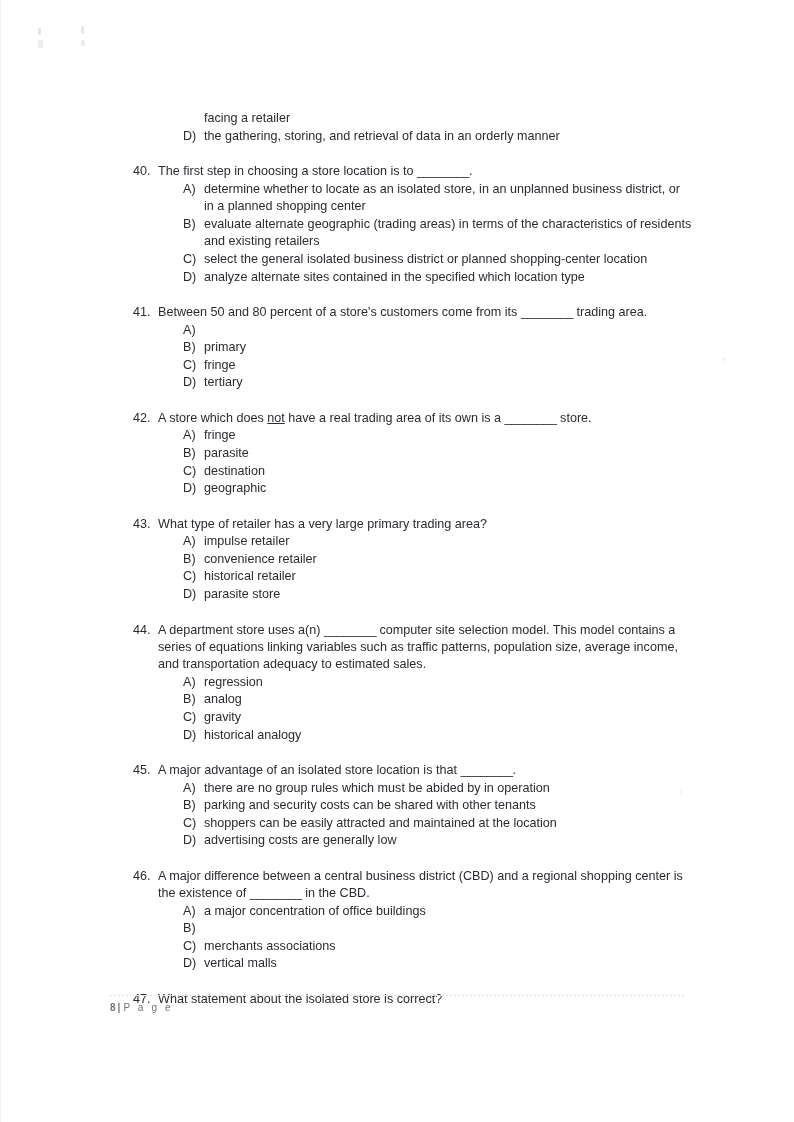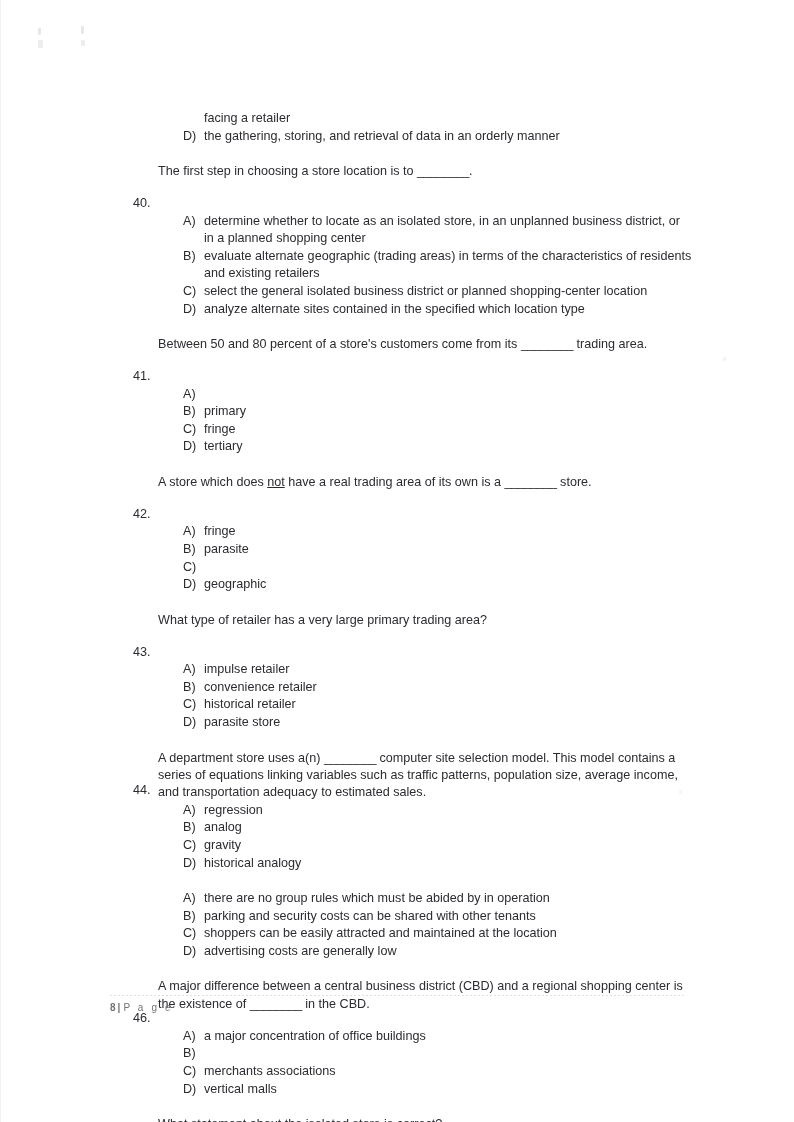--- a/index.html
+++ b/index.html
@@ -52,21 +52,20 @@
   .q-line {
     display: flex;
     align-items: flex-start;
     font-size: 12.6px;
     line-height: 17.4px;
   }
   .q-num {
     flex: 0 0 auto;
     width: 25px;
     text-align: left;
-    margin-top: 32px;
   }
   .q-text {
     flex: 1 1 auto;
   }
   .q-text u { text-decoration: underline; }
   .blank { letter-spacing: -0.5px; }
 
   
   .opt-list { margin-top: 0; }
   .opt-row {
@@ -195,20 +194,21 @@
             <div class="opt-row">
               <span class="opt-letter">A)</span>
               <span class="opt-text">fringe</span>
             </div>
             <div class="opt-row">
               <span class="opt-letter">B)</span>
               <span class="opt-text">parasite</span>
             </div>
             <div class="opt-row">
               <span class="opt-letter">C)</span>
+              <span class="opt-text">destination</span>
             </div>
             <div class="opt-row">
               <span class="opt-letter">D)</span>
               <span class="opt-text">geographic</span>
             </div>
           </div>
         </div>
         <div class="q-spacer"></div>
         <div class="q-block">
           <div class="q-line">
@@ -254,20 +254,24 @@
               <span class="opt-text">gravity</span>
             </div>
             <div class="opt-row">
               <span class="opt-letter">D)</span>
               <span class="opt-text">historical analogy</span>
             </div>
           </div>
         </div>
         <div class="q-spacer"></div>
         <div class="q-block">
+          <div class="q-line">
+            <span class="q-num">45.</span>
+            <span class="q-text">A major advantage of an isolated store location is that <span class="blank">________</span>.</span>
+          </div>
           <div class="opt-list">
             <div class="opt-row">
               <span class="opt-letter">A)</span>
               <span class="opt-text">there are no group rules which must be abided by in operation</span>
             </div>
             <div class="opt-row">
               <span class="opt-letter">B)</span>
               <span class="opt-text">parking and security costs can be shared with other tenants</span>
             </div>
             <div class="opt-row">

